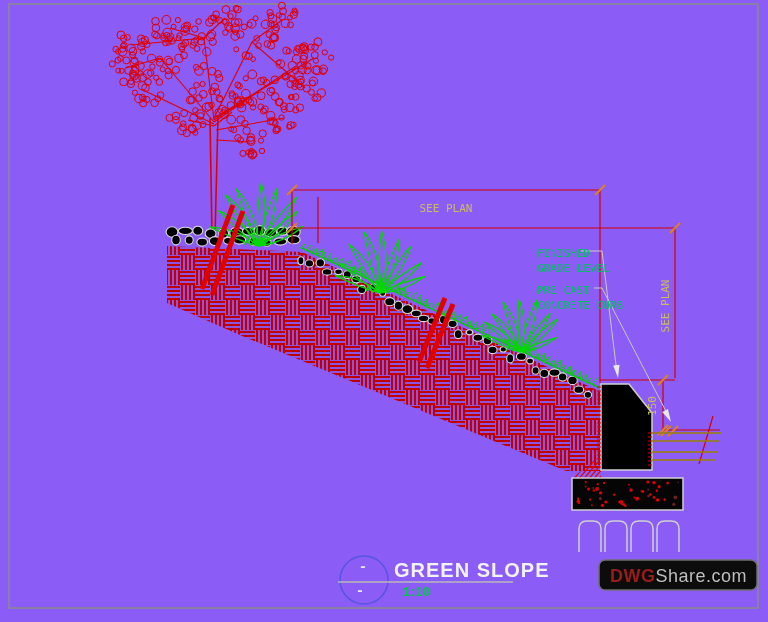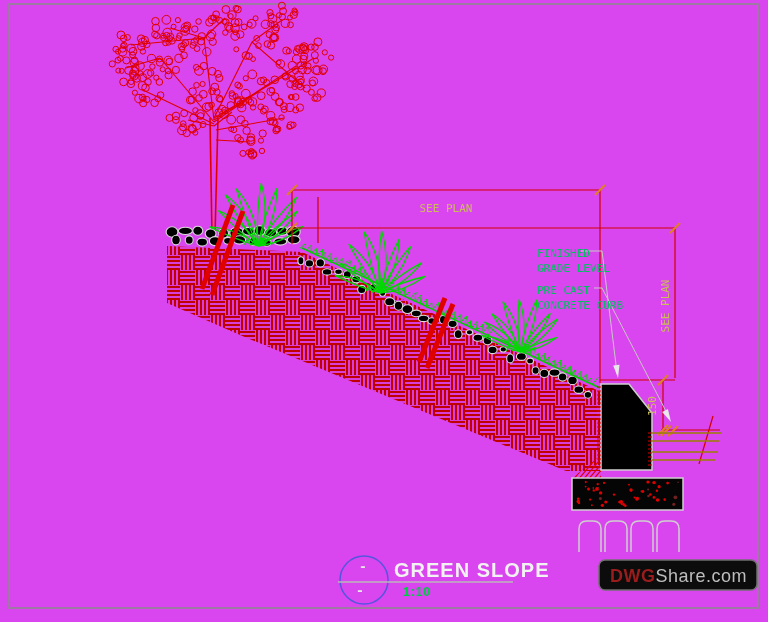--- a/index.html
+++ b/index.html
@@ -1,16 +1,16 @@
 <!DOCTYPE html>
 <html><head>
 <meta charset="utf-8">
 <style>
   html,body{margin:0;padding:0;background:#000;}
-  #stage{position:relative;width:768px;height:622px;background:#d946ef;overflow:hidden;}
+  #stage{position:relative;width:768px;height:622px;background:#8b5cf6;overflow:hidden;}
   svg{display:block;}
   .t-dim{font:11px "DejaVu Sans Mono", monospace; fill:#cdbd59;}
   .t-label{font:11px "DejaVu Sans Mono", monospace; fill:#00c060;}
   .tb-circle{fill:none;stroke:#5555dd;stroke-width:1.5;}
   .tb-underline{stroke:#b8b8b8;stroke-width:1.5;}
   .tb-dash{font:bold 13px "DejaVu Sans Mono", monospace; fill:#e8e8e8;}
   .tb-title{font:bold 20px "Liberation Sans", sans-serif; fill:#f2f2f2; letter-spacing:1px;}
   .tb-scale{font:bold 12px "Liberation Sans", sans-serif; fill:#00cc44; letter-spacing:1px;}
   .wm-box{fill:#0c0c0c;stroke:#6f6f6f;stroke-width:1.5;}
   .wm-text{font:18px "Liberation Sans", sans-serif; letter-spacing:0.5px;}

